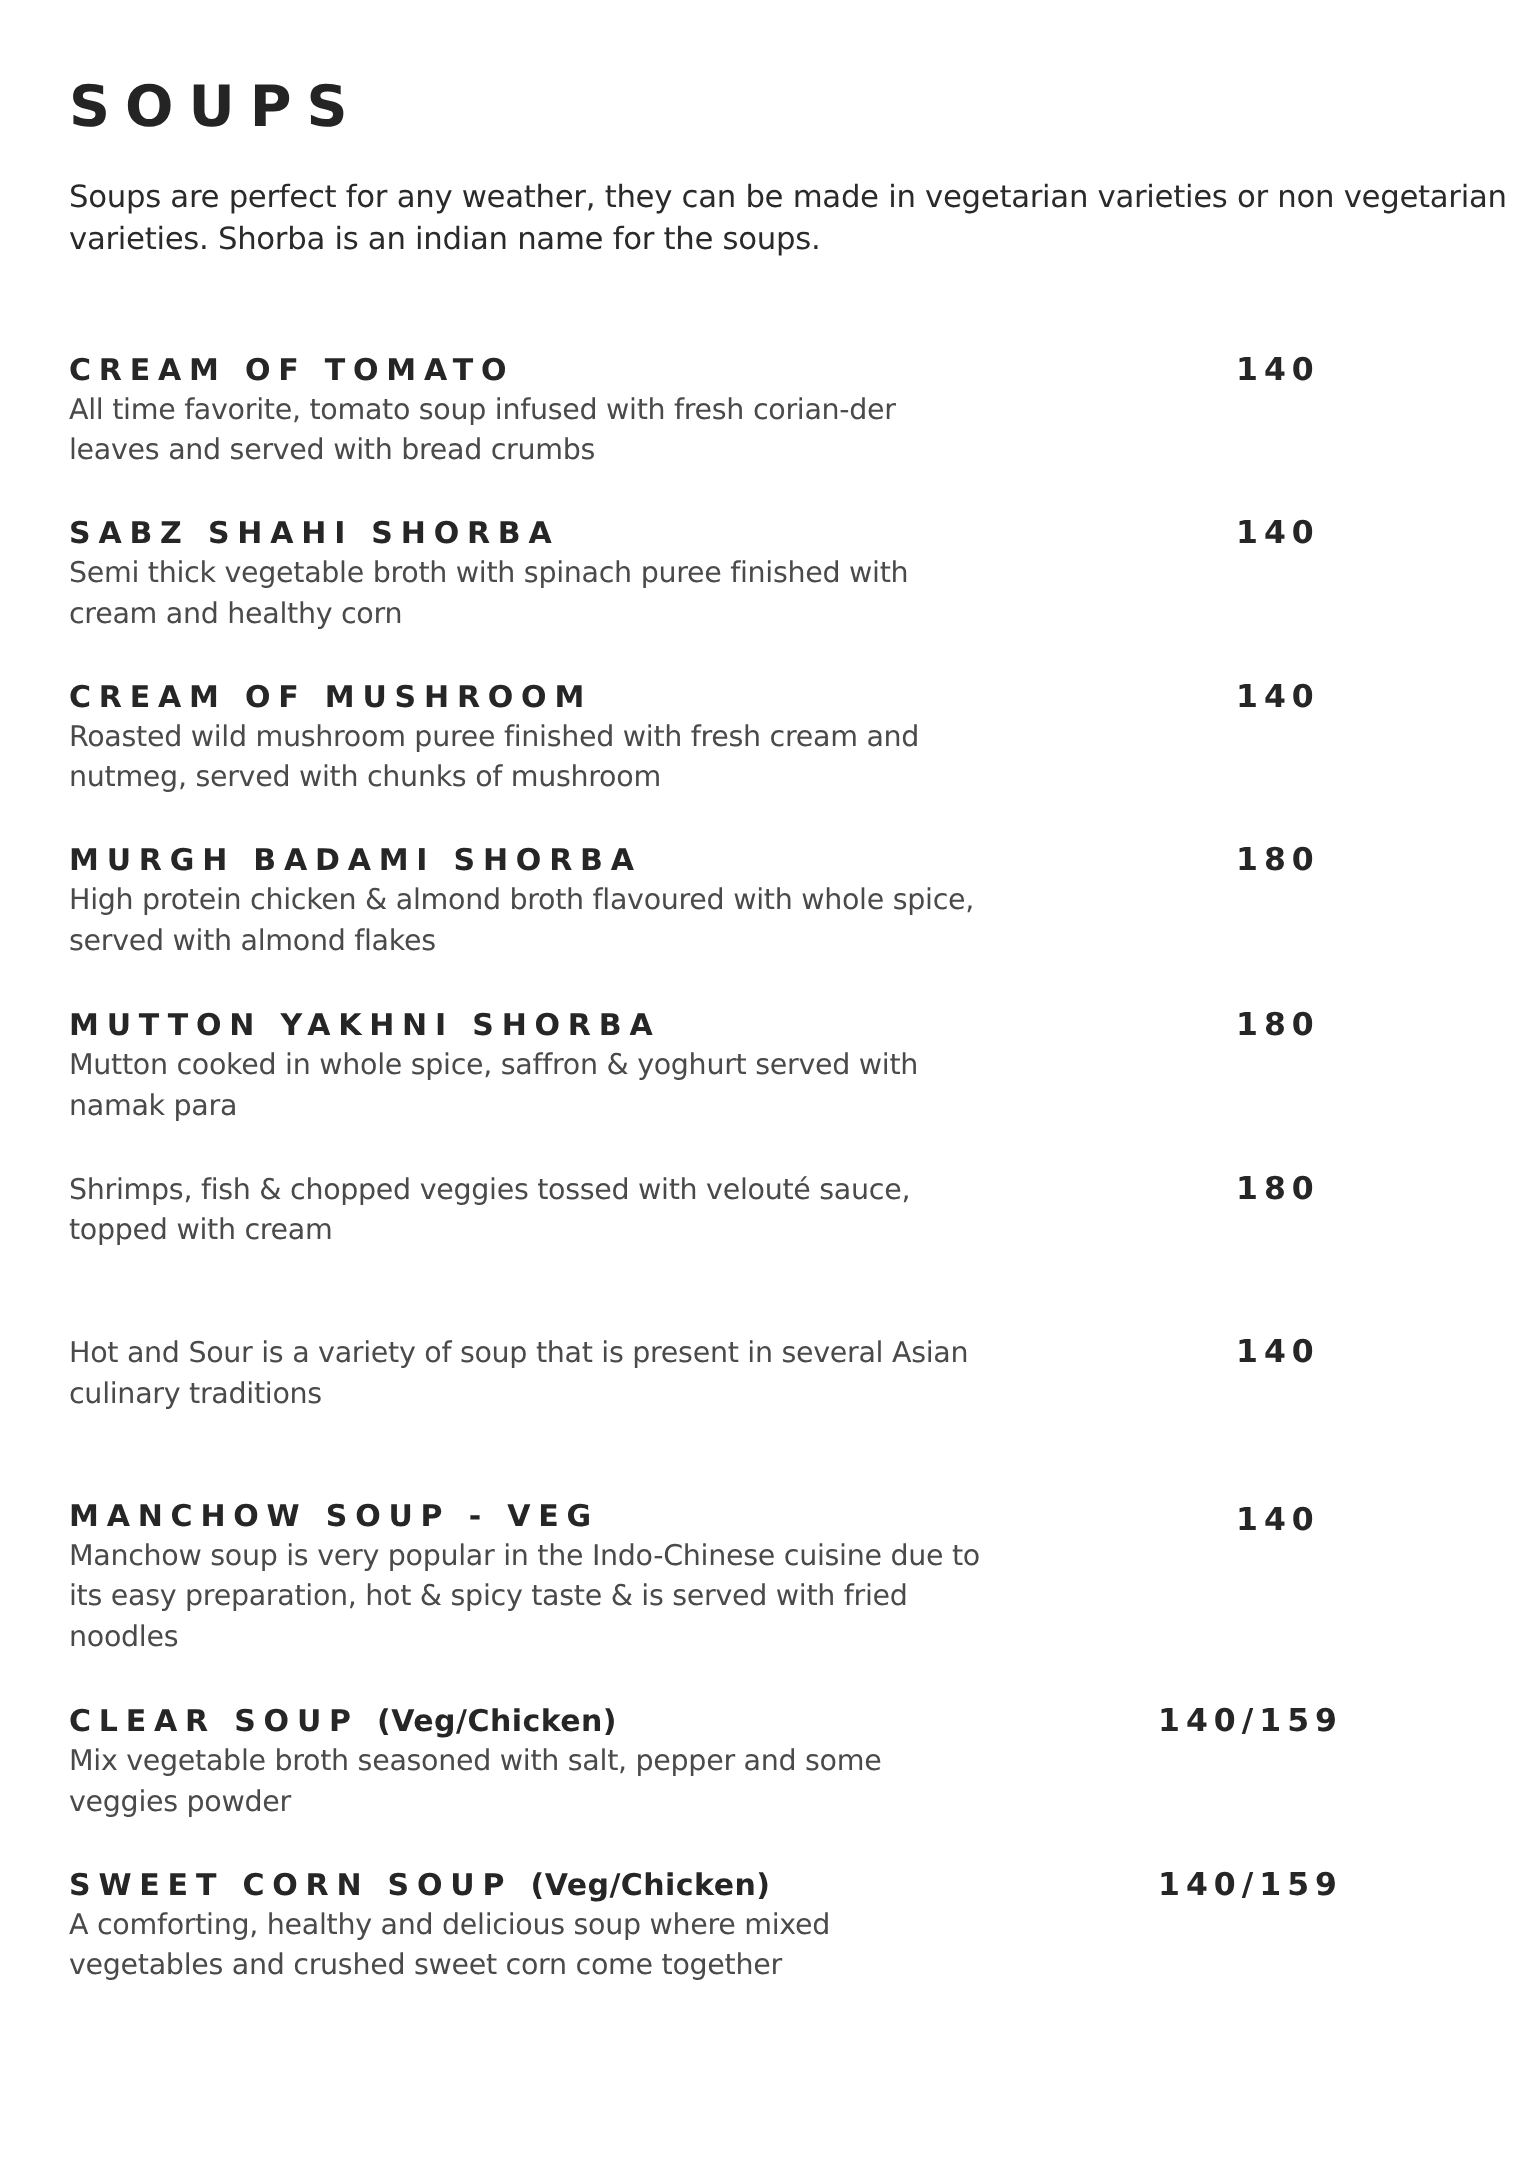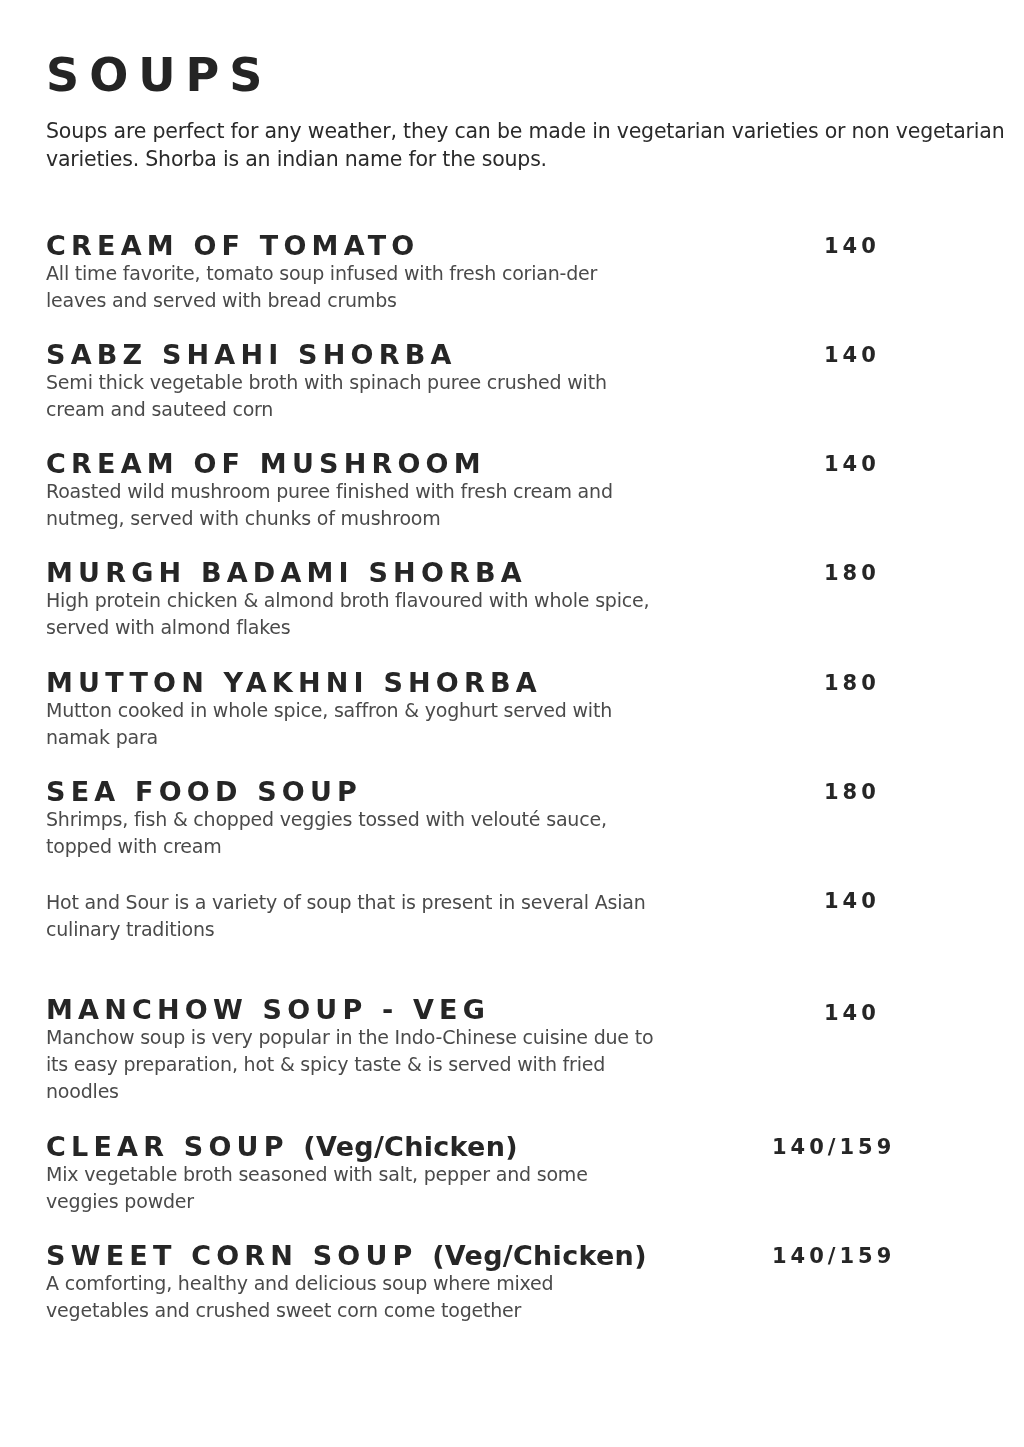--- a/index.html
+++ b/index.html
@@ -3,31 +3,31 @@
 <meta charset="utf-8">
 <style>
   html, body { margin: 0; padding: 0; }
   body {
     width: 1024px; height: 1447px; background: #ffffff; position: relative;
     color: #222222; font-family: "DejaVu Sans", "Liberation Sans", sans-serif;
     overflow: hidden;
   }
   .page-title {
     position: absolute; left: 46px; top: 52px; margin: 0;
-    font-size: 46px; font-weight: bold; letter-spacing: 10px; line-height: 1;
+    font-size: 38px; font-weight: bold; letter-spacing: 10px; line-height: 1;
     color: #242424;
   }
   .intro {
     position: absolute; left: 46px; top: 117px; width: 970px; margin: 0;
     font-size: 20.5px; font-weight: normal; line-height: 28px; color: #2a2a2a;
     letter-spacing: -0.2px;
   }
   .item { position: absolute; left: 46px; width: 930px; }
   .item-name {
-    margin: 0; font-size: 27px; font-weight: bold; letter-spacing: 5.2px;
+    margin: 0; font-size: 20px; font-weight: bold; letter-spacing: 5.2px;
     line-height: 26px; color: #262626; white-space: nowrap;
   }
   .item-name .suffix { letter-spacing: 0.3px; }
   .item-desc {
     margin: 1px 0 0 0; width: 610px; font-size: 19px; line-height: 27px;
     color: #4a4a4a; font-weight: normal; letter-spacing: -0.2px;
   }
   .item-price {
     position: absolute; top: 0; font-size: 21px; font-weight: bold;
     letter-spacing: 4px; line-height: 26px; color: #262626; white-space: nowrap;
@@ -40,21 +40,21 @@
 <p class="intro">Soups are perfect for any weather, they can be made in vegetarian varieties or non vegetarian varieties. Shorba is an indian name for the soups.</p>
 
 <div class="item" style="top:233px">
   <p class="item-name"><span>CREAM OF TOMATO</span></p>
   <p class="item-desc">All time favorite, tomato soup infused with fresh corian-der leaves and served with bread crumbs</p>
   <span class="item-price" style="left:778px">140</span>
 </div>
 
 <div class="item" style="top:342px">
   <p class="item-name"><span>SABZ SHAHI SHORBA</span></p>
-  <p class="item-desc">Semi thick vegetable broth with spinach puree crushed with cream and sauteed corn</p>
+  <p class="item-desc">Semi thick vegetable broth with spinach puree finished with cream and healthy corn</p>
   <span class="item-price" style="left:778px">140</span>
 </div>
 
 <div class="item" style="top:451px">
   <p class="item-name"><span>CREAM OF MUSHROOM</span></p>
   <p class="item-desc">Roasted wild mushroom puree finished with fresh cream and nutmeg, served with chunks of mushroom</p>
   <span class="item-price" style="left:778px">140</span>
 </div>
 
 <div class="item" style="top:560px">
@@ -63,21 +63,20 @@
   <span class="item-price" style="left:778px">180</span>
 </div>
 
 <div class="item" style="top:670px">
   <p class="item-name"><span>MUTTON YAKHNI SHORBA</span></p>
   <p class="item-desc">Mutton cooked in whole spice, saffron &amp; yoghurt served with namak para</p>
   <span class="item-price" style="left:778px">180</span>
 </div>
 
 <div class="item" style="top:779px">
-  <p class="item-name"><span>SEA FOOD SOUP</span></p>
   <p class="item-desc">Shrimps, fish &amp; chopped veggies tossed with velouté sauce, topped with cream</p>
   <span class="item-price" style="left:778px">180</span>
 </div>
 
 <div class="item" style="top:888px">
   <p class="item-desc">Hot and Sour is a variety of soup that is present in several Asian culinary traditions</p>
   <span class="item-price" style="left:778px">140</span>
 </div>
 
 <div class="item" style="top:997px">

